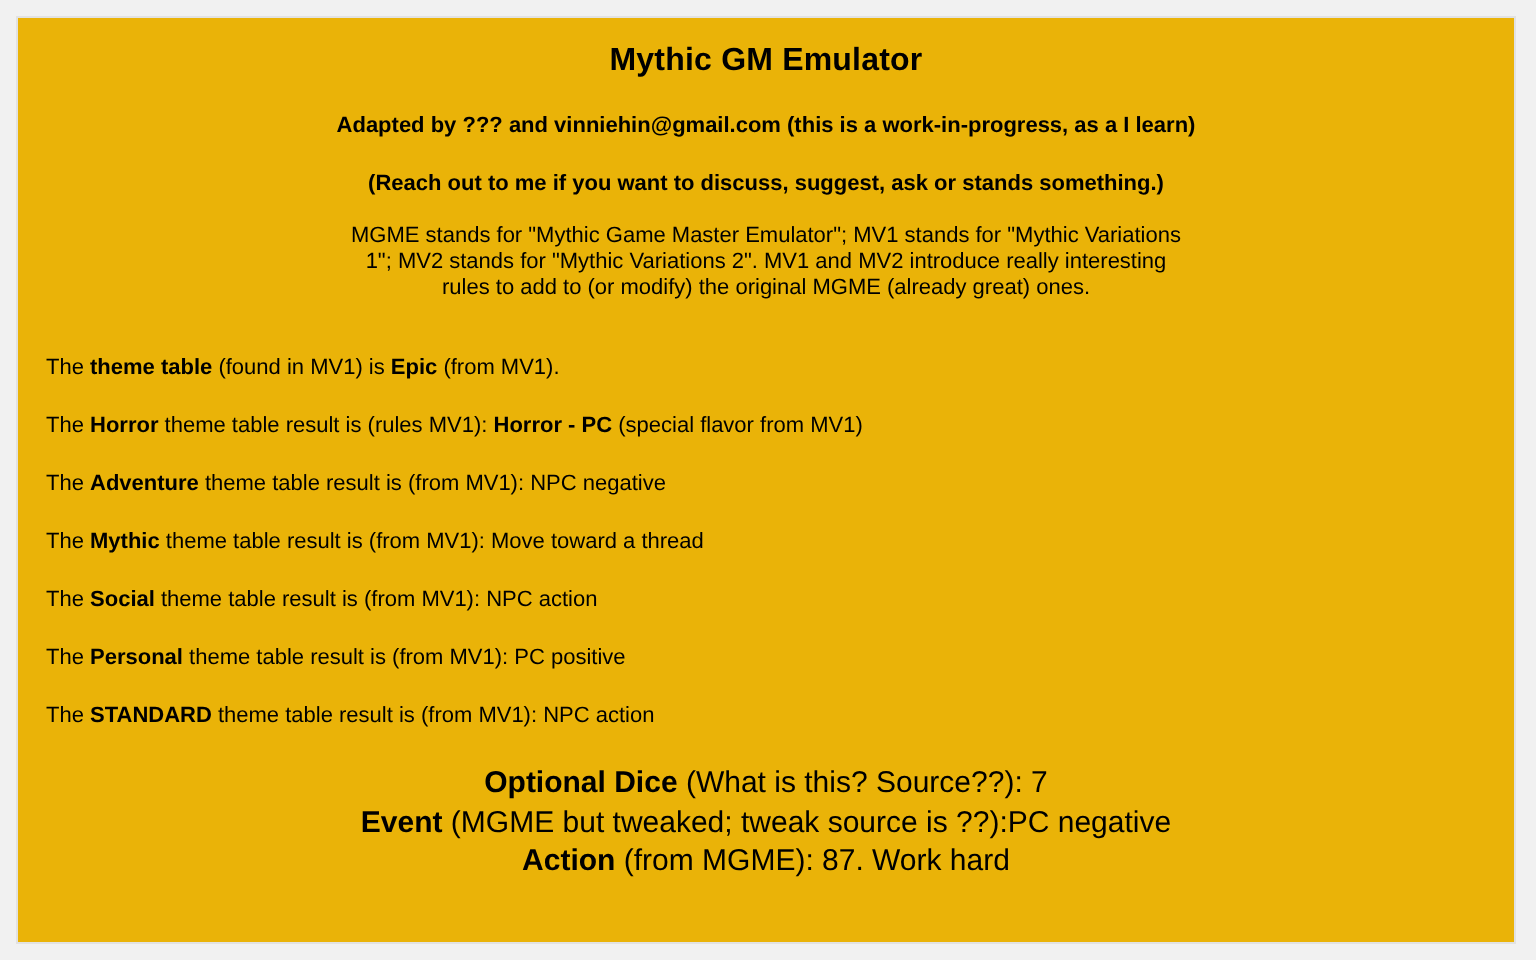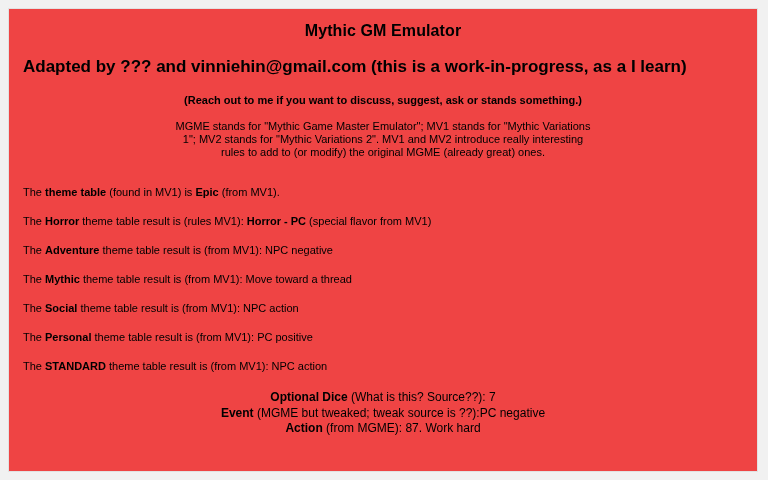--- a/index.html
+++ b/index.html
@@ -12,40 +12,40 @@
     background: #f1f1f1;
     font-family: "Liberation Sans", sans-serif;
     overflow: hidden;
   }
   #page {
     position: absolute;
     left: 8px;
     top: 8px;
     width: 750px;
     height: 464px;
-    background: #ef4444;
+    background: #eab308;
     border: 1px solid #e2e2e2;
     box-sizing: border-box;
     overflow: hidden;
     color: #000000;
   }
   .inner {
     padding: 0 14px;
   }
   .doc-title {
     text-align: center;
     font-size: 16px;
     font-weight: bold;
     margin: 0;
     padding-top: 13px;
     letter-spacing: 0.1px;
   }
   .byline {
-    text-align: left;
-    font-size: 17px;
+    text-align: center;
+    font-size: 11px;
     font-weight: bold;
     margin: 0;
     padding-top: 17px;
   }
   .byline2 {
     text-align: center;
     font-size: 11px;
     font-weight: bold;
     margin: 0;
     padding-top: 17px;
@@ -79,21 +79,21 @@
   }
   .theme-line:first-child {
     padding-top: 28px;
   }
   .tight-block {
     margin: 0;
     padding-top: 18px;
   }
   .tight-line {
     text-align: center;
-    font-size: 12px;
+    font-size: 15px;
     margin: 0;
     line-height: 1.30;
   }
   b { font-weight: bold; }
 </style>
 </head>
 <body>
 
 <div id="page">
   <div class="inner">

